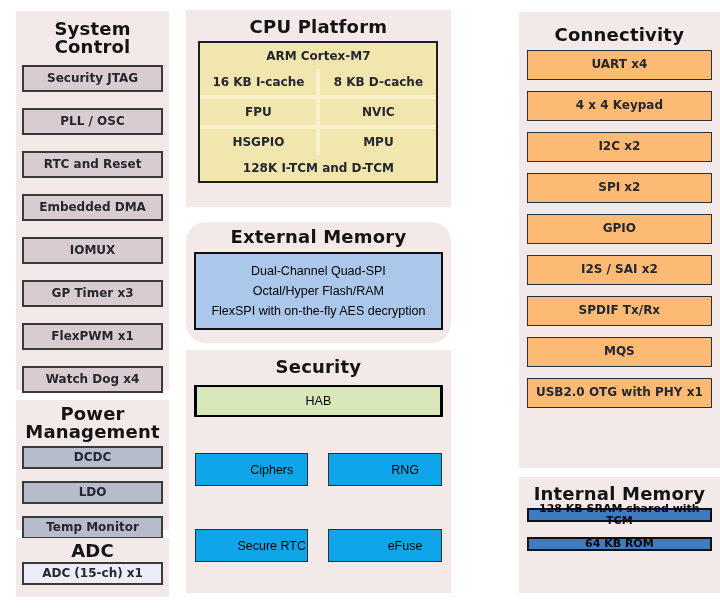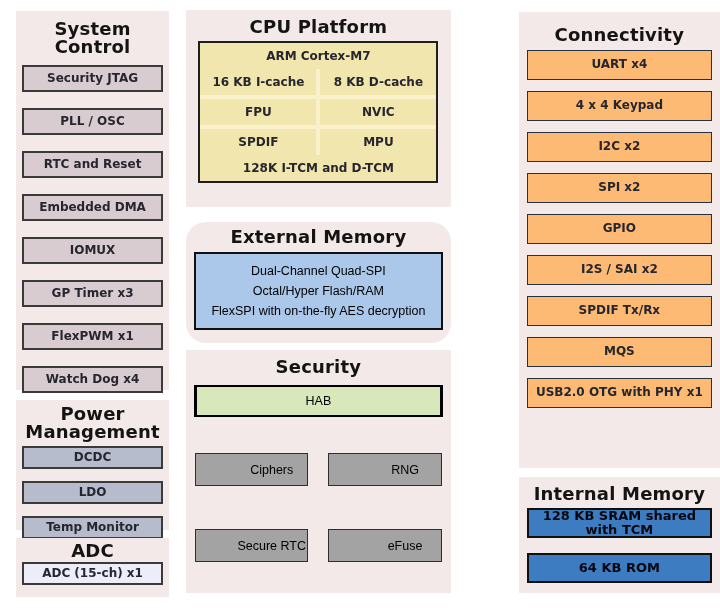--- a/index.html
+++ b/index.html
@@ -20,22 +20,22 @@
   }
 
   .blk{
     box-sizing:border-box; display:flex; align-items:center; justify-content:center;
     font-weight:bold; font-size:12px; color:#26262e; text-align:center; line-height:1.1;
   }
   .blk-sc{height:27px; margin:0 6px 16px; background:#d8ccd1; border:2px solid #3a3a3a;}
   .blk-pm{height:23px; margin:0 6px 12px; background:#b7bccd; border:2px solid #3a3a3a;}
   .blk-adc{height:23px; margin:0 6px 0;  background:#ecedf8; border:2px solid #3a3a3a;}
   .blk-cn{height:30px; margin:0 8px 11px; background:#fdba74; border:1.5px solid #26323f;}
-  .blk-im{height:30px; margin:0 8px 15px; background:#3e7cc1; border:2px solid #101010;
-          font-size:13px; color:#06060e;}
+  .blk-im{height:14px; margin:0 8px 15px; background:#3e7cc1; border:2px solid #101010;
+          font-size:11px; color:#06060e;}
 
   .p-sc {height:379px; padding-top:9px;  margin-bottom:10px;}
   .p-sc h3{margin-bottom:9px;}
   .p-pm {height:130px; padding-top:5px;  margin-bottom:8px;}
   .p-pm h3{margin-bottom:5px;}
   .p-adc{height:59px;  padding-top:4px;}
   .p-adc h3{margin-bottom:2px;}
 
   .p-cpu{height:197px; padding-top:8px;  margin-bottom:15px;}
   .p-cpu h3{margin-bottom:5px;}
@@ -69,21 +69,21 @@
   .sec-hab{
     margin:0 8px; height:32px; background:#d9e8ba; box-sizing:border-box;
     border:2px solid #000; border-left-width:3px; border-right-width:3px;
     display:flex; align-items:center; justify-content:center;
     font-family:"Liberation Sans", sans-serif; font-size:12.5px; color:#000;
   }
   .sec-row{display:grid; grid-template-columns:1fr 1fr; gap:20px; margin:0 9px;}
   .sec-row-1{margin-top:36px;}
   .sec-row-2{margin-top:43px;border-radius:11px;}
   .sec-cell{
-    height:33px; background:#a3a3a3; border:1.5px solid #2e2e2e; box-sizing:border-box;
+    height:33px; background:#0ea5e9; border:1.5px solid #2e2e2e; box-sizing:border-box;
     display:flex; align-items:center; justify-content:center;
     font-family:"Liberation Sans", sans-serif; font-size:12.5px; color:#000;padding-left:40px;
   }
 </style>
 </head>
 <body>
 
 <div class="canvas">
 
   <div class="col col-left">
@@ -115,21 +115,21 @@
   <div class="col col-mid">
     <section class="panel p-cpu">
       <h3>CPU Platform</h3>
       <div class="cpu-box">
         <div class="cpu-cell">ARM Cortex-M7</div>
         <div class="cpu-grid">
           <div class="cpu-cell">16 KB I-cache</div>
           <div class="cpu-cell">8 KB D-cache</div>
           <div class="cpu-cell">FPU</div>
           <div class="cpu-cell">NVIC</div>
-          <div class="cpu-cell">SPDIF</div>
+          <div class="cpu-cell">HSGPIO</div>
           <div class="cpu-cell">MPU</div>
         </div>
         <div class="cpu-cell">128K I-TCM and D-TCM</div>
       </div>
     </section>
 
     <section class="panel p-ext">
       <h3>External Memory</h3>
       <div class="ext-box">
         <div class="ext-line">Dual-Channel Quad-SPI</div>

